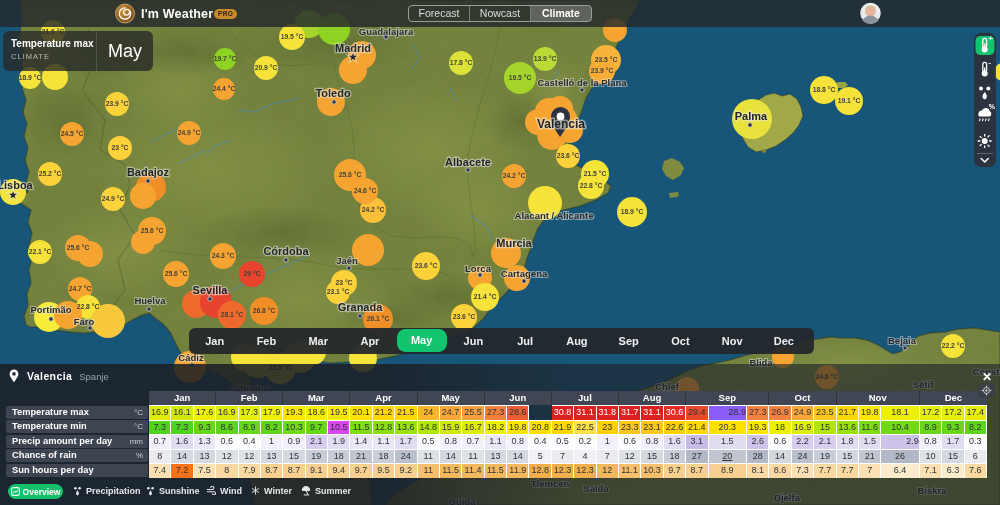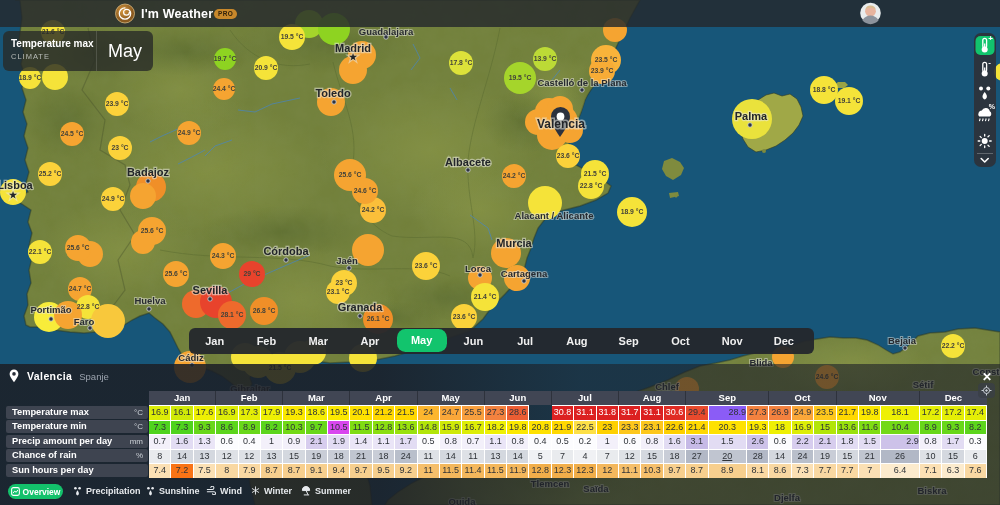--- a/index.html
+++ b/index.html
@@ -603,20 +603,25 @@
         </defs>
 <circle cx="125" cy="13.5" r="9.5" fill="url(#glogo)" stroke="#e8c98e" stroke-width="0.7"></circle>
 <path d="M125,7.8 a5.7,5.7 0 1 0 5.7,5.7 a4.2,4.2 0 0 0 -4.2,-4.2 a2.9,2.9 0 1 0 2.9,2.9" fill="none" stroke="#fff" stroke-width="1.25" stroke-linecap="round"></path>
 <circle cx="870.5" cy="13" r="10.3" fill="#e9eced"></circle>
 <circle cx="870.5" cy="11.3" r="5.4" fill="#e8b49e"></circle>
 <path d="M865.2,9.8 q1.2,-4.6 5.3,-4.4 q4.8,0.2 5.2,4.2 q-2.6,-2.2 -5.2,-2.2 q-3,0 -5.3,2.4 Z" fill="#d9bd90"></path>
 <path d="M862.4,20.2 q3.2,-4.6 8.1,-4.6 q4.9,0 8.1,4.6 a10.3,10.3 0 0 1 -16.2,0 Z" fill="#8d939c"></path>
 </svg>
 <span id="brand">I'm Weather</span>
       <span id="pro">PRO</span>
+<div id="seg">
+        <div>Forecast</div>
+        <div>Nowcast</div>
+        <div class="on">Climate</div>
+      </div>
 </div>
 <div id="obox">
       <div id="obl">
         <b>Temperature max</b>
         <i>CLIMATE</i>
       </div>
       <div id="obr">May</div>
     </div>
 <div id="tools"><svg width="22" height="134">
 <rect x="1.5" y="3" width="19" height="19" rx="5" fill="#12c46d"></rect>

